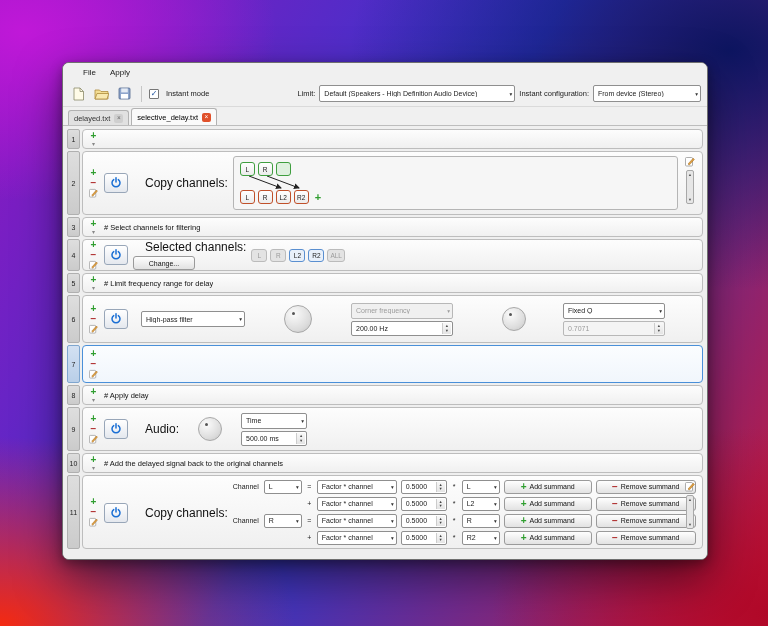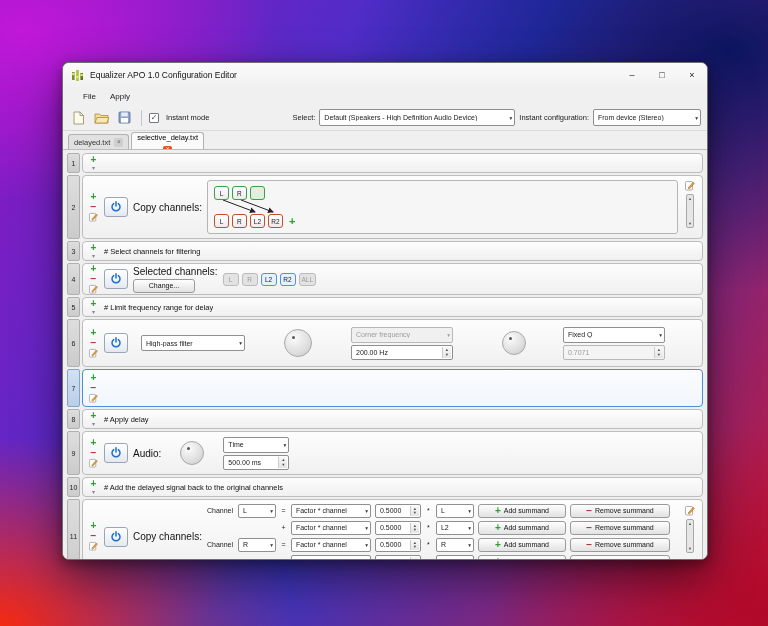--- a/index.html
+++ b/index.html
@@ -39,41 +39,41 @@
   .dd { position:relative; height:16px; background:#fff; border:1px solid #8f8f8f; border-radius:2px; font-size:7px; display:flex; align-items:center; padding:0 13px 0 4px; white-space:nowrap; overflow:hidden; }
   .dd::after { content:"▾"; position:absolute; right:2px; top:50%; transform:translateY(-50%); font-size:5.5px; color:#333; }
   .dd i { font-style:normal; overflow:hidden; text-overflow:ellipsis; white-space:nowrap; }
   .dd.disabled { background:#f0f0f0; color:#9c9c9c; border-color:#b8b8b8; }
   .dd.disabled::after { color:#9c9c9c; }
   .tb-dd { height:17px; }
   .w196 { width:196px; } .w108 { width:108px; } .w104 { width:104px; } .w102 { width:102px; } .w66 { width:66px; }
 
   .tabbar { height:18px; flex:0 0 18px; display:flex; align-items:flex-end; padding:0 5px; gap:2px; background:#f0f0f0; }
   .tab { display:flex; align-items:center; gap:4px; padding:0 5px; font-size:7.5px; border:1px solid #b2b2b2; border-bottom:none; border-radius:3px 3px 0 0; background:#e1e1e1; height:15px; color:#333; }
-  .tab.active { background:#fafafa; height:17px; color:#000;flex-direction:column; }
+  .tab.active { background:#fafafa; height:17px; color:#000; }
   .tab-close { width:9px; height:9px; display:flex; align-items:center; justify-content:center; font-size:6.5px; border-radius:2px; line-height:1; }
   .tab-close.grey { background:#cfcfcf; color:#666; }
   .tab-close.red { background:#e0512b; color:#fff; }
 
   .main { flex:1; padding:3px 4px; display:flex; flex-direction:column; gap:2px; overflow:hidden; background:#efefef; border-top:1px solid #bdbdbd; }
   .row { display:flex; gap:2px; min-height:0; }
   .h20{flex:0 0 20px} .h64{flex:0 0 64px} .h32{flex:0 0 32px} .h48{flex:0 0 48px} .h38{flex:0 0 38px} .h44{flex:0 0 44px} .h74{flex:0 0 74px}
   .rownum { width:13px; flex:0 0 13px; background:linear-gradient(#dedede,#cbcbcb); border:1px solid #b0b0b0; border-radius:2px; display:flex; align-items:center; justify-content:center; font-size:7px; color:#222; }
   .panel { flex:1; border:1px solid #bdbdbd; border-radius:4px; background:linear-gradient(#fdfdfd,#f0f0f0); display:flex; align-items:center; padding:2px 5px; gap:5px; min-width:0; }
   .row.selected .rownum { background:linear-gradient(#d3e1f2,#b9cfe8); border-color:#7fa6cf; }
   .row.selected .panel { border-color:#4a90d9; background:linear-gradient(#fbfdff,#f1f6fc); }
 
   .ctrls { display:flex; flex-direction:column; justify-content:center; align-items:center; gap:2px; width:11px; flex:0 0 11px; }
   .ic-plus { color:#2f9e2f; font-weight:700; font-size:10px; line-height:8px; }
   .ic-minus { color:#b03030; font-weight:700; font-size:10px; line-height:7px; }
   .ic-chev { color:#888; font-size:6px; line-height:5px; }
   .note-icon { display:flex; }
 
   .power { width:24px; height:20px; flex:0 0 24px; border:1px solid #98a6b8; border-radius:3px; background:linear-gradient(#ffffff,#e4e8ee); display:flex; align-items:center; justify-content:center; }
-  .lbl { font-size:10px; color:#111; white-space:nowrap; }
+  .lbl { font-size:12px; color:#111; white-space:nowrap;margin-left:12px; }
   .comment-text { font-size:7.5px; color:#111; white-space:nowrap; overflow:hidden; }
 
   .diagram { position:relative; flex:1; height:54px; border:1px solid #b5b5b5; border-radius:3px; background:#f6f6f6; overflow:hidden; }
   .diag-svg { position:absolute; left:0; top:0; }
   .diag-badge { position:absolute; width:15px; height:14px; border-radius:3px; display:flex; align-items:center; justify-content:center; font-size:6.5px; background:linear-gradient(#ffffff,#ececec); }
   .diag-badge.green { border:1px solid #3f9e3f; }
   .diag-badge.greenfill { border:1px solid #3f9e3f; background:#dff0df; }
   .diag-badge.red { border:1px solid #c0502a; }
   .diag-plus { position:absolute; font-size:11px; font-weight:700; color:#2f9e2f; }
 
@@ -116,36 +116,20 @@
   .rem-btn { width:100px; flex:0 0 100px; height:14px; }
   .hide { visibility:hidden; }
   button { cursor:default; }
 </style>
 </head>
 <body>
 
 <div>
 <div class="window">
 
-  <div class="titlebar">
-    <span class="title-icon">
-      <svg width="13" height="13" viewBox="0 0 13 13">
-            <rect x="1" y="3" width="2.6" height="8" fill="#7a8f2a"></rect>
-            <rect x="5.2" y="1" width="2.6" height="11" fill="#a8c23a"></rect>
-            <rect x="9.4" y="4" width="2.6" height="7" fill="#5a7a1a"></rect>
-            <circle cx="2.3" cy="5" r="1.3" fill="#e8e85a"></circle>
-            <circle cx="6.5" cy="8" r="1.3" fill="#e8e85a"></circle>
-            <circle cx="10.7" cy="6" r="1.3" fill="#e8e85a"></circle>
-          </svg>
-    </span>
-    <span class="title-text">Equalizer APO 1.0 Configuration Editor</span>
-    <span class="win-btn">–</span>
-    <span class="win-btn">□</span>
-    <span class="win-btn">×</span>
-  </div>
 
   <div class="menubar">
     <span class="menu-item">File</span>
     <span class="menu-item">Apply</span>
   </div>
 
   <div class="toolbar">
     <span class="tool-btn">
       <svg width="13" height="14" viewBox="0 0 13 14">
             <path d="M2 1 h6 l3.5 3.5 V13 H2 z" fill="#fffbe8" stroke="#8a8a6a" stroke-width="0.8"></path>
@@ -162,21 +146,21 @@
       <svg width="13" height="13" viewBox="0 0 13 13">
             <rect x="1" y="1" width="11" height="11" rx="1" fill="#8fa6cc" stroke="#51688e" stroke-width="0.8"></rect>
             <rect x="3.2" y="1.4" width="6.6" height="4" fill="#e5ebf4"></rect>
             <rect x="3" y="7" width="7" height="4.6" fill="#fff"></rect>
           </svg>
     </span>
     <span class="vsep"></span>
     <span class="checkbox">✓</span>
     <span class="chk-label">Instant mode</span>
     <span class="spacer"></span>
-    <span class="tb-label">Select:</span>
+    <span class="tb-label">Limit:</span>
     <span class="dd tb-dd w196">
           <i>Default (Speakers - High Definition Audio Device)</i>
         </span>
     <span class="tb-label">Instant configuration:</span>
     <span class="dd tb-dd w108">
           <i>From device (Stereo)</i>
         </span>
   </div>
 
   <div class="tabbar">

